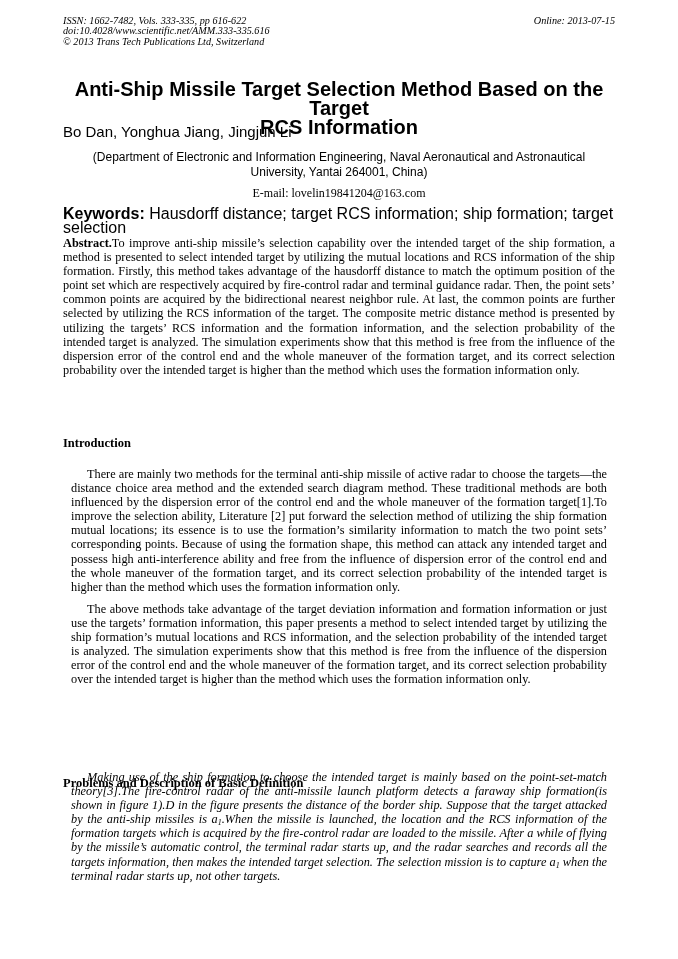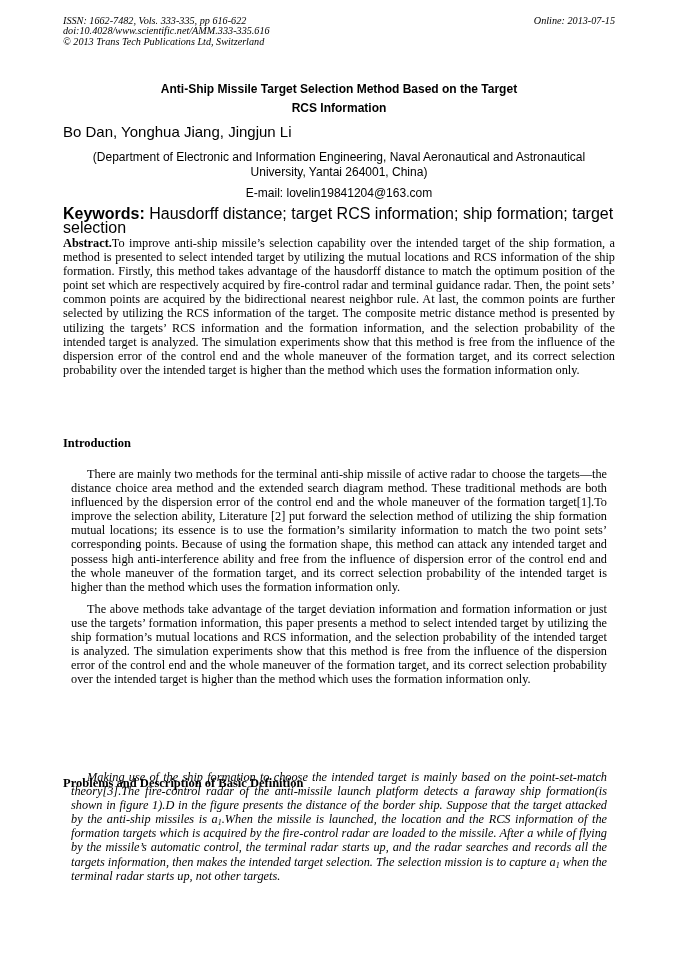--- a/index.html
+++ b/index.html
@@ -1,22 +1,22 @@
 <!DOCTYPE html>
 <html><head>
 <meta charset="utf-8">
 <style>
   html, body { margin: 0; padding: 0; background: #ffffff; }
   body { width: 678px; height: 959px; position: relative; overflow: hidden; color: #000; }
   .header { position: absolute; left: 63px; top: 16px; width: 552px; font-family: "Liberation Serif", serif; font-style: italic; font-size: 10.2px; line-height: 10.3px; }
   .header .right { position: absolute; right: 0; top: 0; }
-  .title { position: absolute; left: 63px; top: 80px; width: 552px; text-align: center; font-family: "Liberation Sans", sans-serif; font-weight: bold; font-size: 12px; line-height: 19px; }
+  .title { position: absolute; left: 63px; top: 80px; width: 552px; text-align: center; font-family: "Liberation Sans", sans-serif; font-weight: bold; font-size: 20px; line-height: 19px; }
   .authors { position: absolute; left: 63px; top: 123px; width: 552px; text-align: left; font-family: "Liberation Sans", sans-serif; font-size: 15px; line-height: 18px; }
   .affil { position: absolute; left: 63px; top: 150px; width: 552px; text-align: center; font-family: "Liberation Sans", sans-serif; font-size: 12px; line-height: 14.5px; }
-  .email { position: absolute; left: 63px; top: 186px; width: 552px; text-align: center; font-family: Liberation Sans, sans-serif; font-size: 12px; line-height: 14px; }
+  .email { position: absolute; left: 63px; top: 186px; width: 552px; text-align: center; font-family: Liberation Serif, serif; font-size: 12px; line-height: 14px; }
   .keywords { position: absolute; left: 63px; top: 207px; width: 552px; font-family: "Liberation Sans", sans-serif; font-size: 16px; line-height: 14px; }
   .keywords b { font-weight: bold; }
   .body-text { font-family: "Liberation Serif", serif; font-size: 12.3px; line-height: 14.1px; text-align: justify; }
   .abstract { position: absolute; left: 63px; top: 236px; width: 552px; }
   .abstract b { font-weight: bold; }
   .h1 { position: absolute; left: 63px; font-family: "Liberation Serif", serif; font-weight: bold; font-size: 12.5px; line-height: 14px; }
   .sec { position: absolute; left: 63px; width: 552px; }
   .sec p { margin: 8px; text-indent: 16px; }
   sub { font-size: 8px; vertical-align: -2px; line-height: 0; }
 </style>

